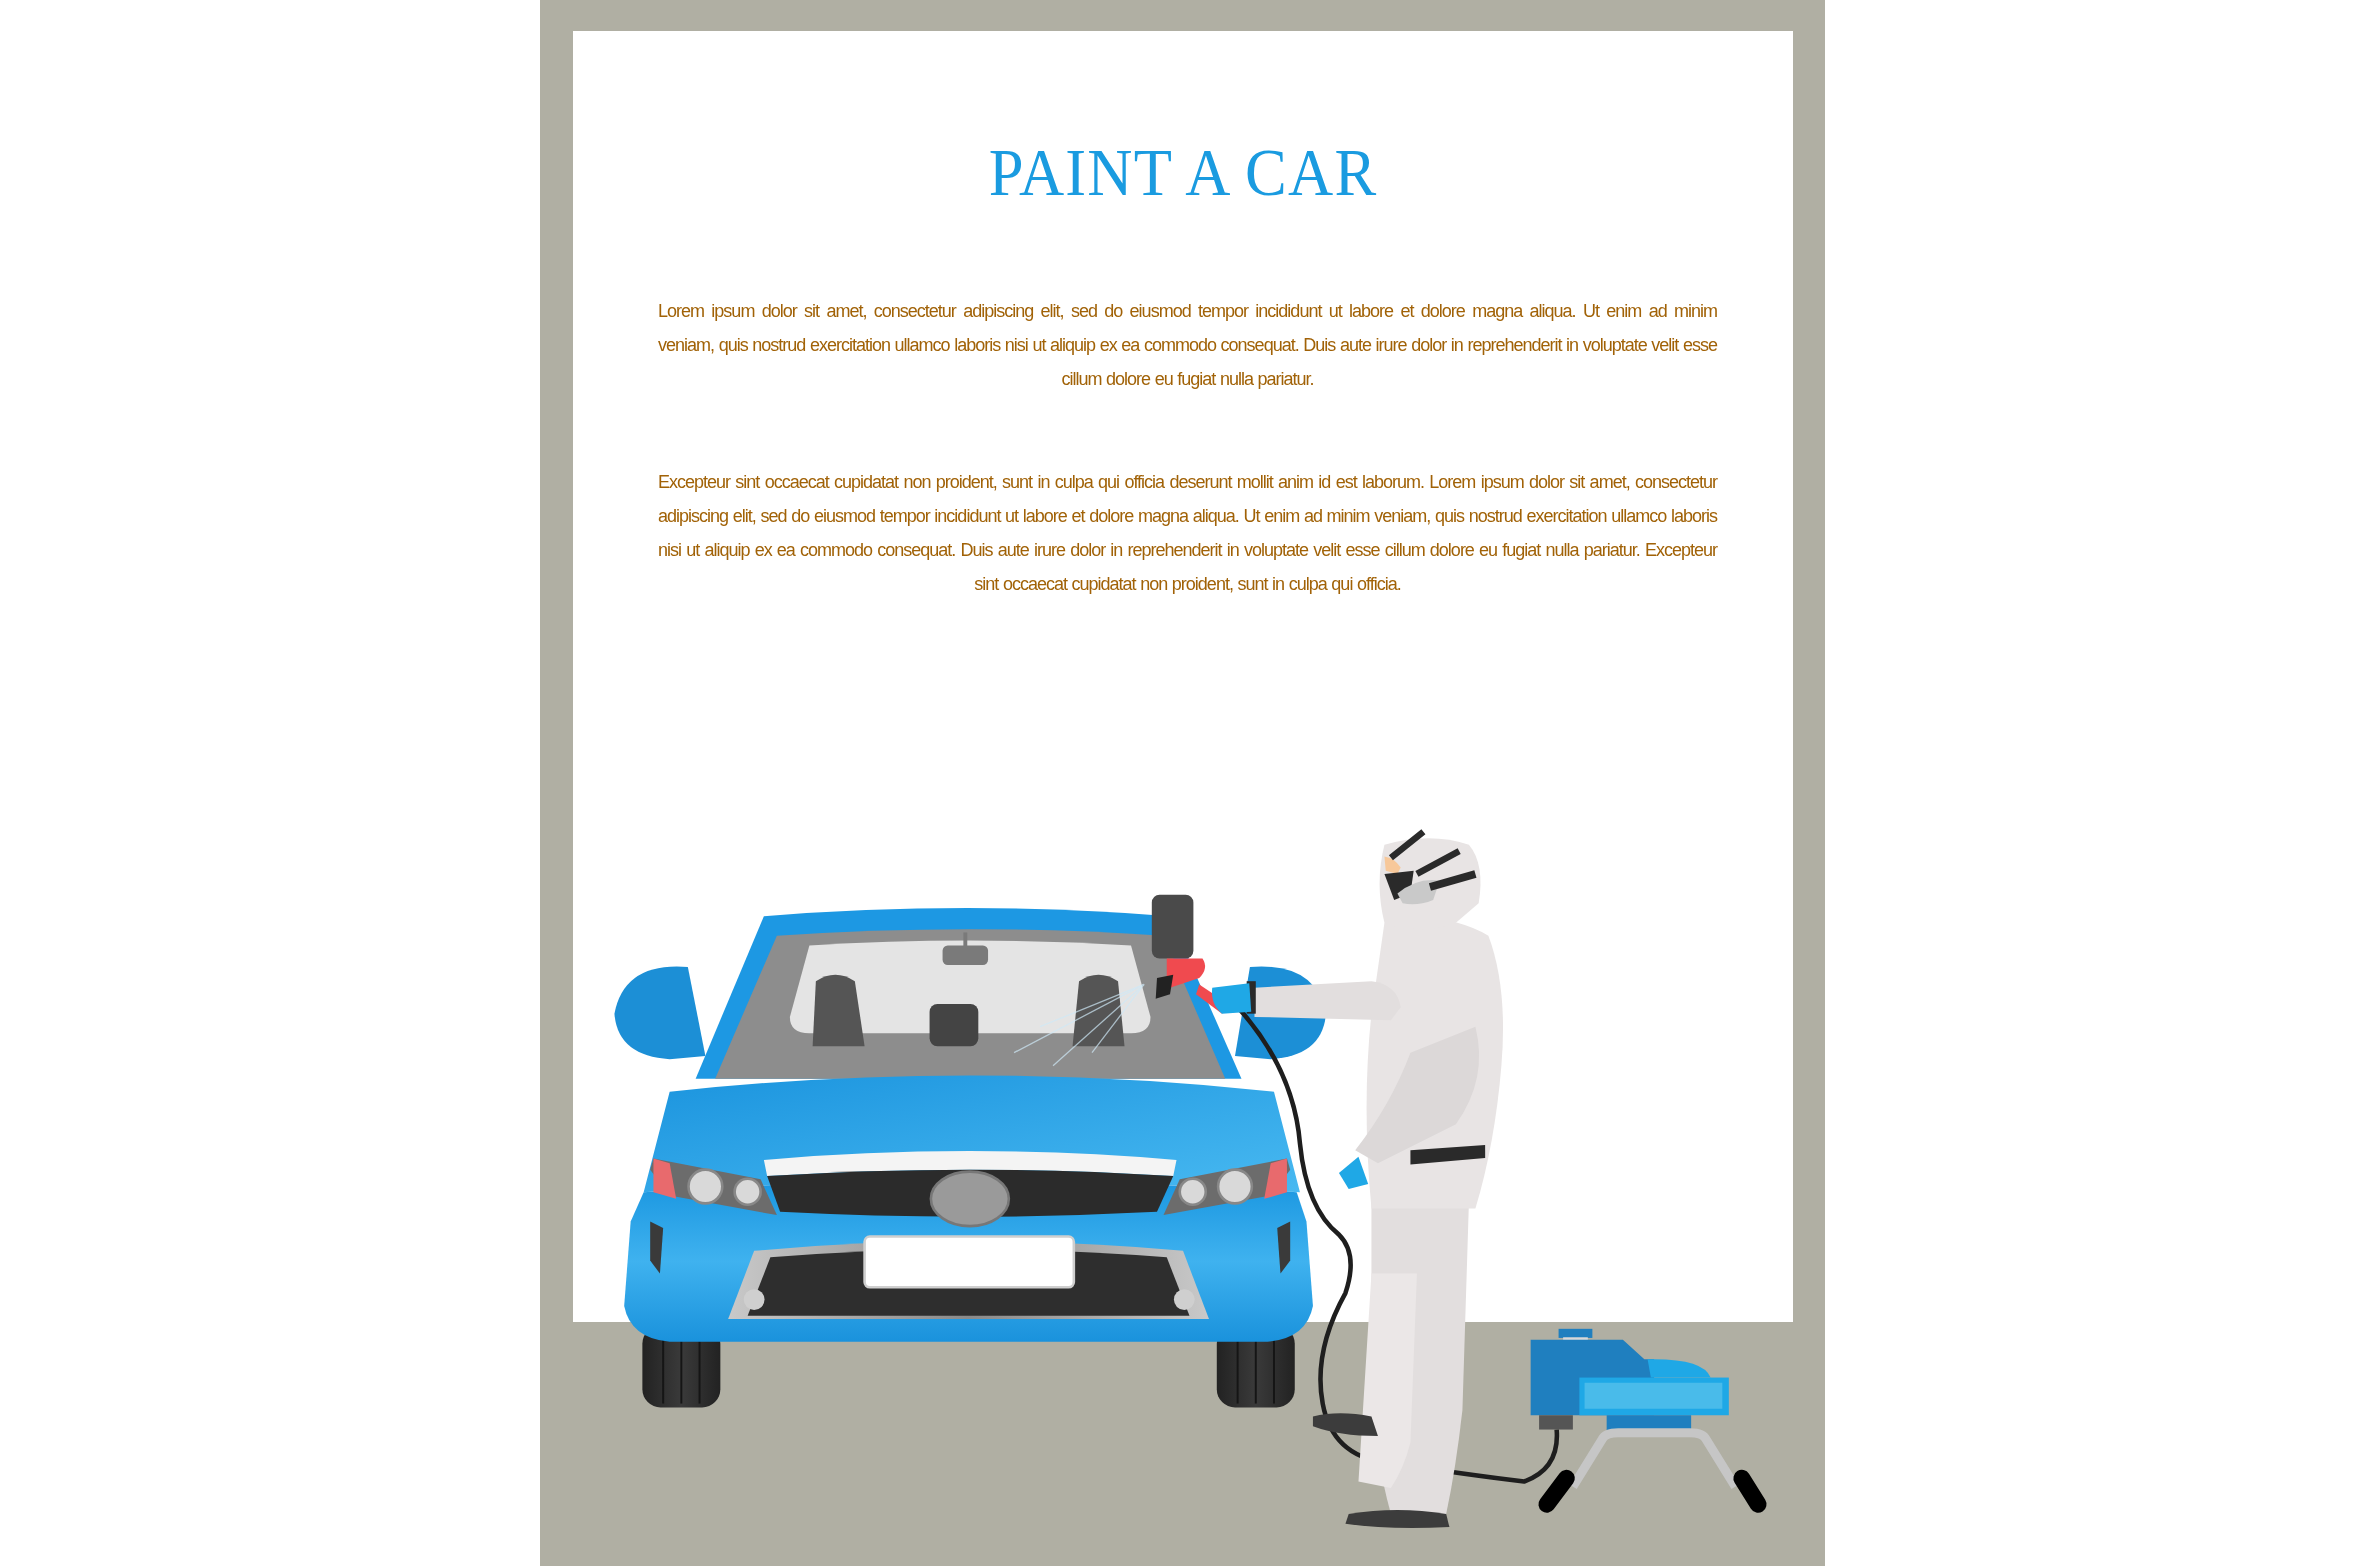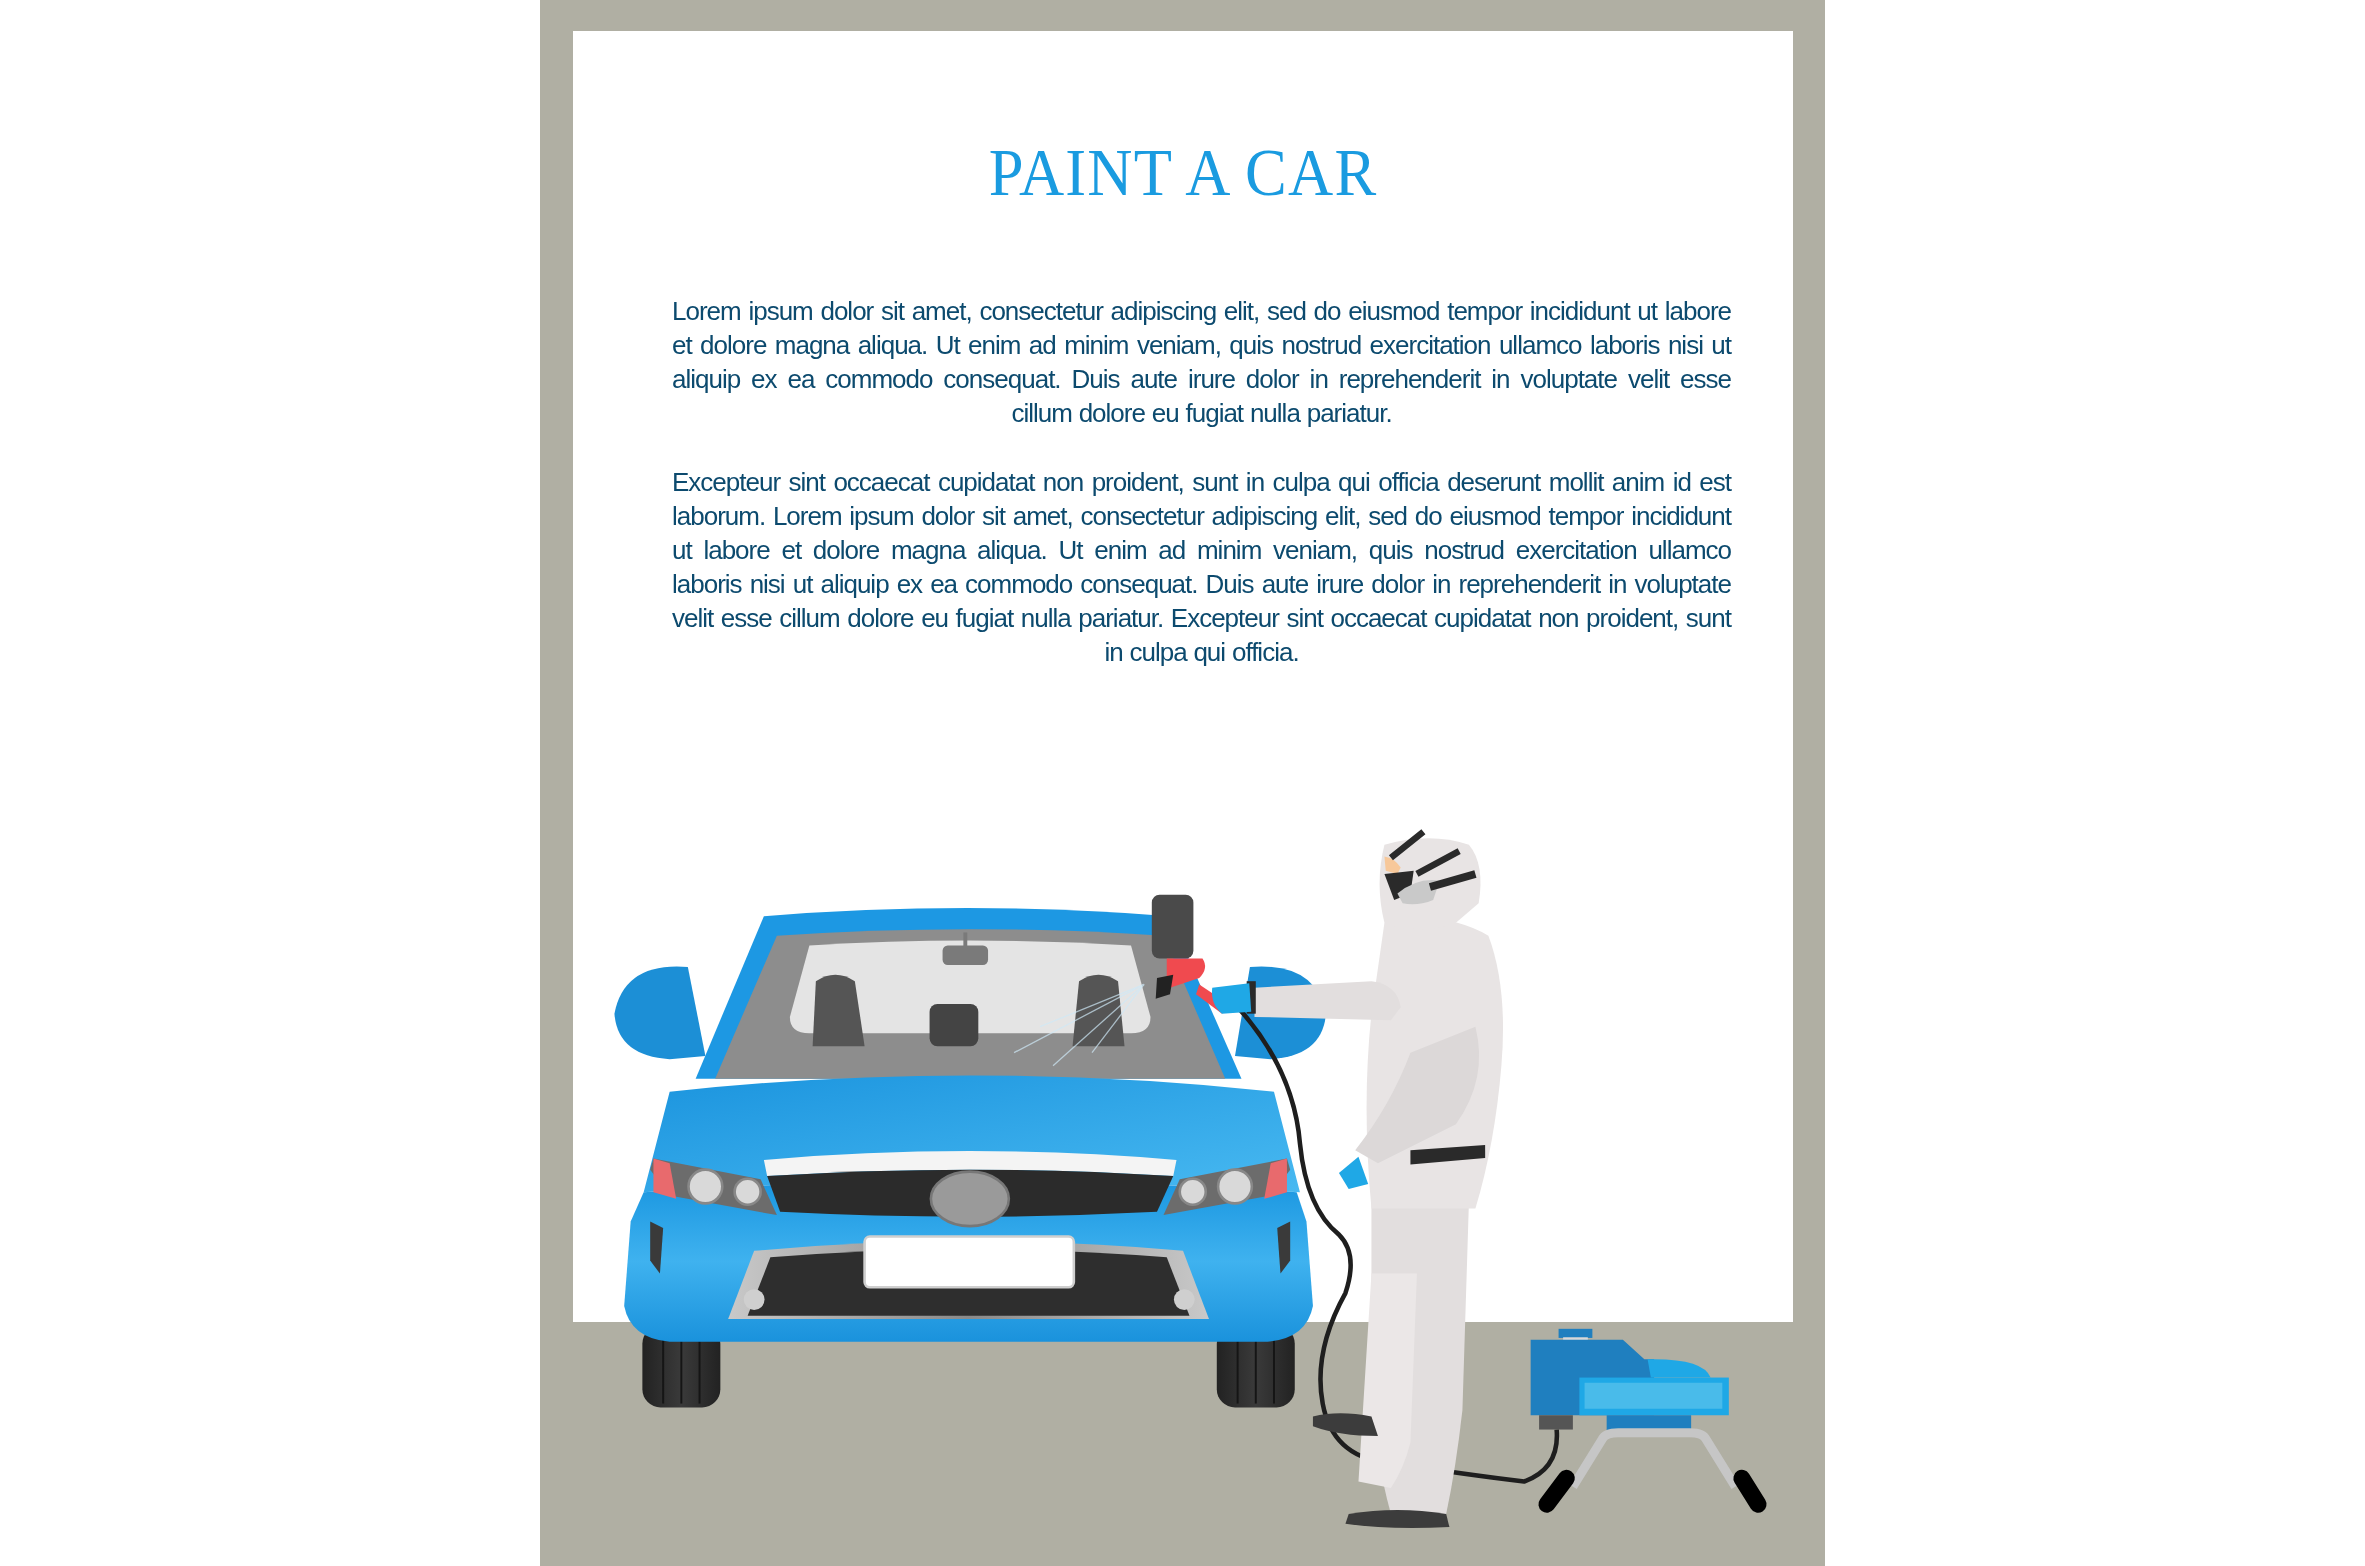--- a/index.html
+++ b/index.html
@@ -1,20 +1,20 @@
 <!DOCTYPE html>
 <html style="font-size:10.4px"><head>
 <meta charset="utf-8">
 <style>
   html, body { margin:0; padding:0; }
   body { width:2366px; height:1566px; background:#ffffff; position:relative; overflow:hidden; font-family:"Liberation Sans", sans-serif; }
   .frame { position:absolute; left:540px; top:0; width:1285px; height:1566px; background:#b0afa3; }
   .panel { position:absolute; left:573px; top:31px; width:1220px; height:1291px; background:#ffffff; }
   .title { position:absolute; left:573px; top:133px; width:1220px; text-align:center; font-family:"Liberation Serif", serif; font-size:68px; letter-spacing:1.3px; color:#1a9be0; line-height:78px; transform:scaleX(0.92); transform-origin:center; }
-  .para { position:absolute; left:672px; width:1059px; font-family:"Liberation Sans", sans-serif; font-size:26px; line-height:34px; color:#0c4a6e; text-align:justify; text-align-last:center; font-weight:300; letter-spacing:-1px; word-spacing:0.6px; }
+  .para { position:absolute; left:658px; width:1059px; font-family:"Liberation Sans", sans-serif; font-size:18px; line-height:34px; color:#a16207; text-align:justify; text-align-last:center; font-weight:300; letter-spacing:-1px; word-spacing:0.6px; }
   .p1 { top:294px; }
   .p2 { top:465px; }
   .illustration { position:absolute; left:0; top:0; width:2366px; height:1566px; pointer-events:none; }
   .illustration svg { position:absolute; left:0; top:0; }
 </style>
 </head>
 <body>
 
 <div class="frame"></div>
 <div class="panel"></div>

